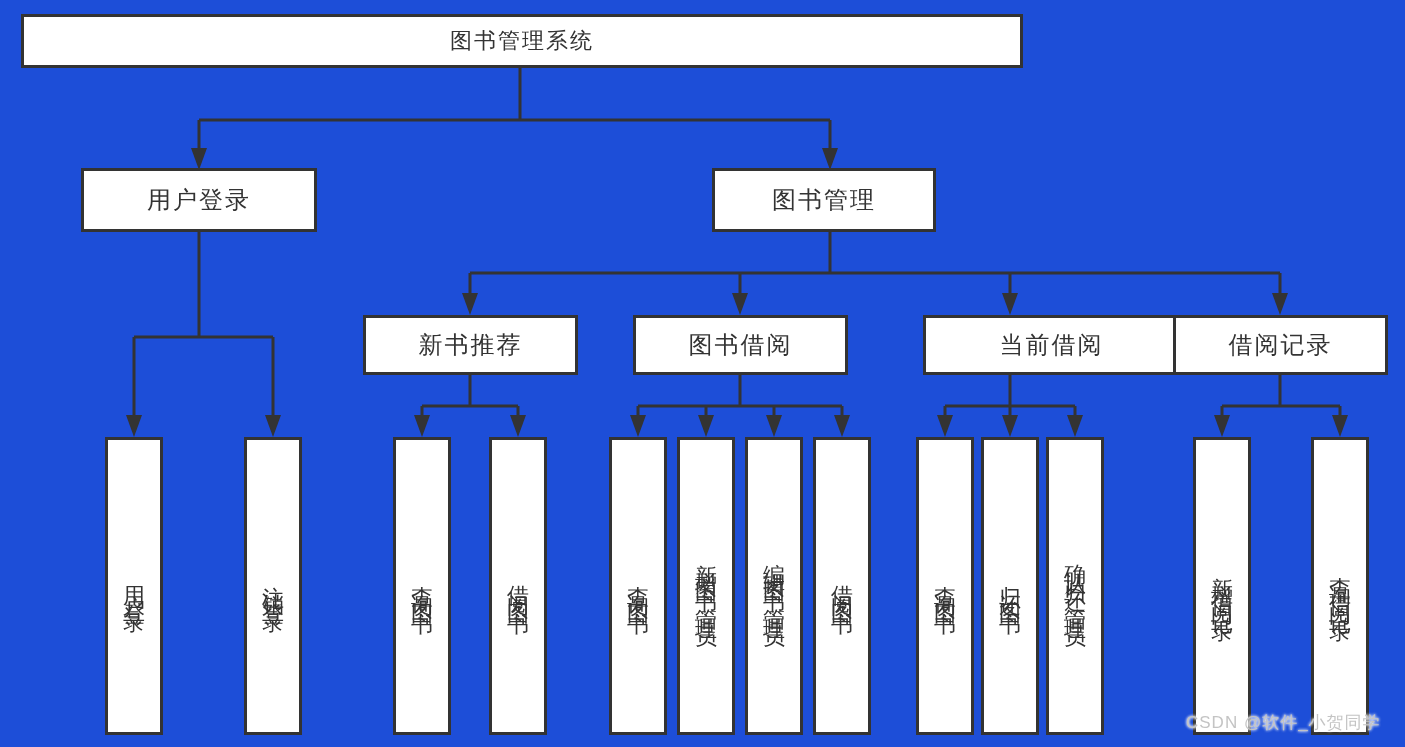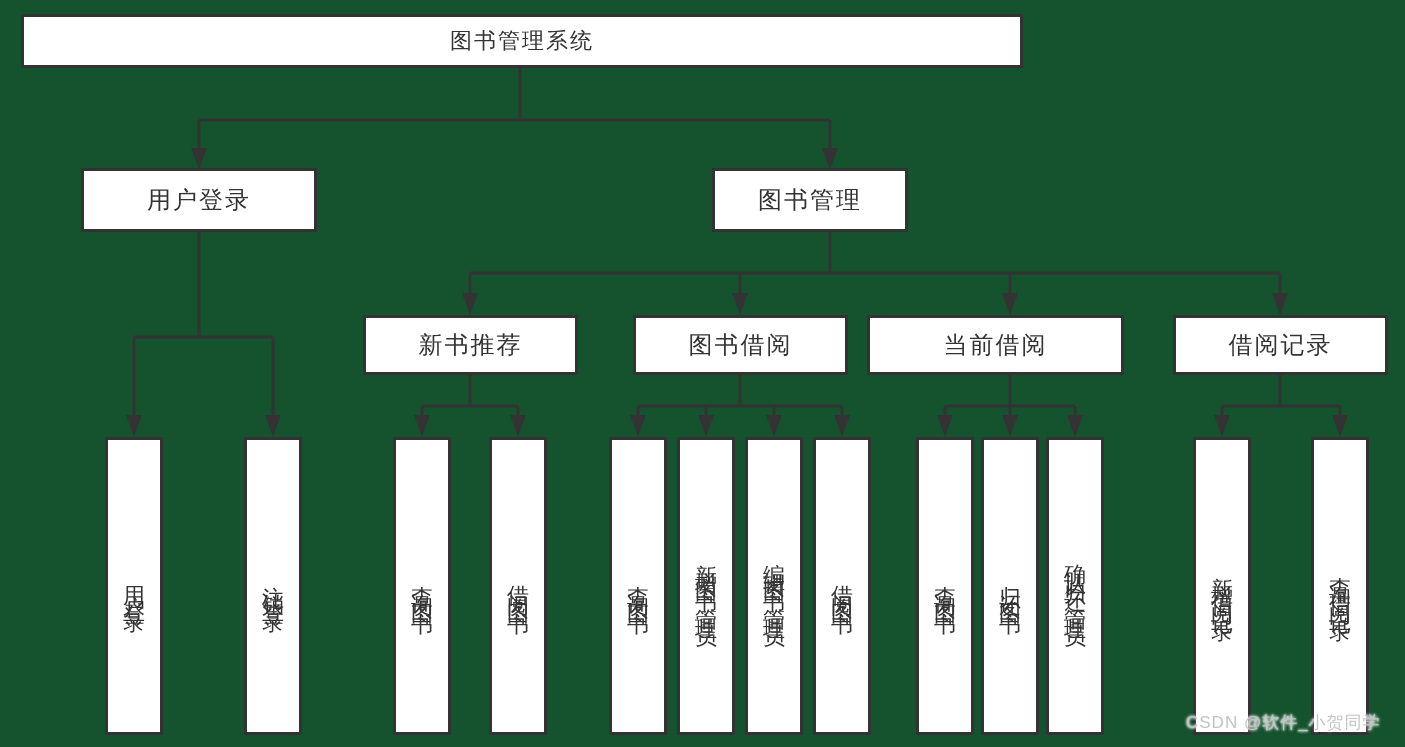--- a/index.html
+++ b/index.html
@@ -1,19 +1,19 @@
 <!DOCTYPE html>
 <html><head>
 <meta charset="utf-8">
 <style>
   html,body{margin:0;padding:0;background:#ffffff;}
   .canvas{
     position:relative;
     width:1405px;height:747px;
-    background:#14532d;
+    background:#1d4ed8;
     font-family:"Liberation Sans","DejaVu Sans",sans-serif;
     color:#333333;
     overflow:hidden;
   }
   .connectors{position:absolute;left:0;top:0;z-index:1;}
   .connectors path{fill:none;stroke:#333333;stroke-width:3;}
   .connectors polygon{fill:#333333;stroke:none;}
   .node{
     position:absolute;
     background:#ffffff;
@@ -85,31 +85,31 @@
     <polygon points="1332,415 1348,415 1340,437"></polygon>
   </svg>
 
   <div class="node lvl1" style="left:21px;top:14px;width:1002px;height:54px">
     <span>图书管理系统</span>
   </div>
 
   <div class="node lvl2" style="left:81px;top:168px;width:236px;height:64px">
     <span>用户登录</span>
   </div>
-  <div class="node lvl2" style="left:712px;top:168px;width:196px;height:64px">
+  <div class="node lvl2" style="left:712px;top:168px;width:224px;height:64px">
     <span>图书管理</span>
   </div>
 
   <div class="node lvl3" style="left:633px;top:315px;width:215px;height:60px">
     <span>图书借阅</span>
   </div>
   <div class="node lvl3" style="left:363px;top:315px;width:215px;height:60px">
     <span>新书推荐</span>
   </div>
-  <div class="node lvl3" style="left:867px;top:315px;width:257px;height:60px">
+  <div class="node lvl3" style="left:923px;top:315px;width:257px;height:60px">
     <span>当前借阅</span>
   </div>
   <div class="node lvl3" style="left:1173px;top:315px;width:215px;height:60px">
     <span>借阅记录</span>
   </div>
 
   <div class="node leaf" style="left:105px;top:437px;width:58px;height:298px">
     <span>用户登录</span>
   </div>
   <div class="node leaf" style="left:244px;top:437px;width:58px;height:298px">

